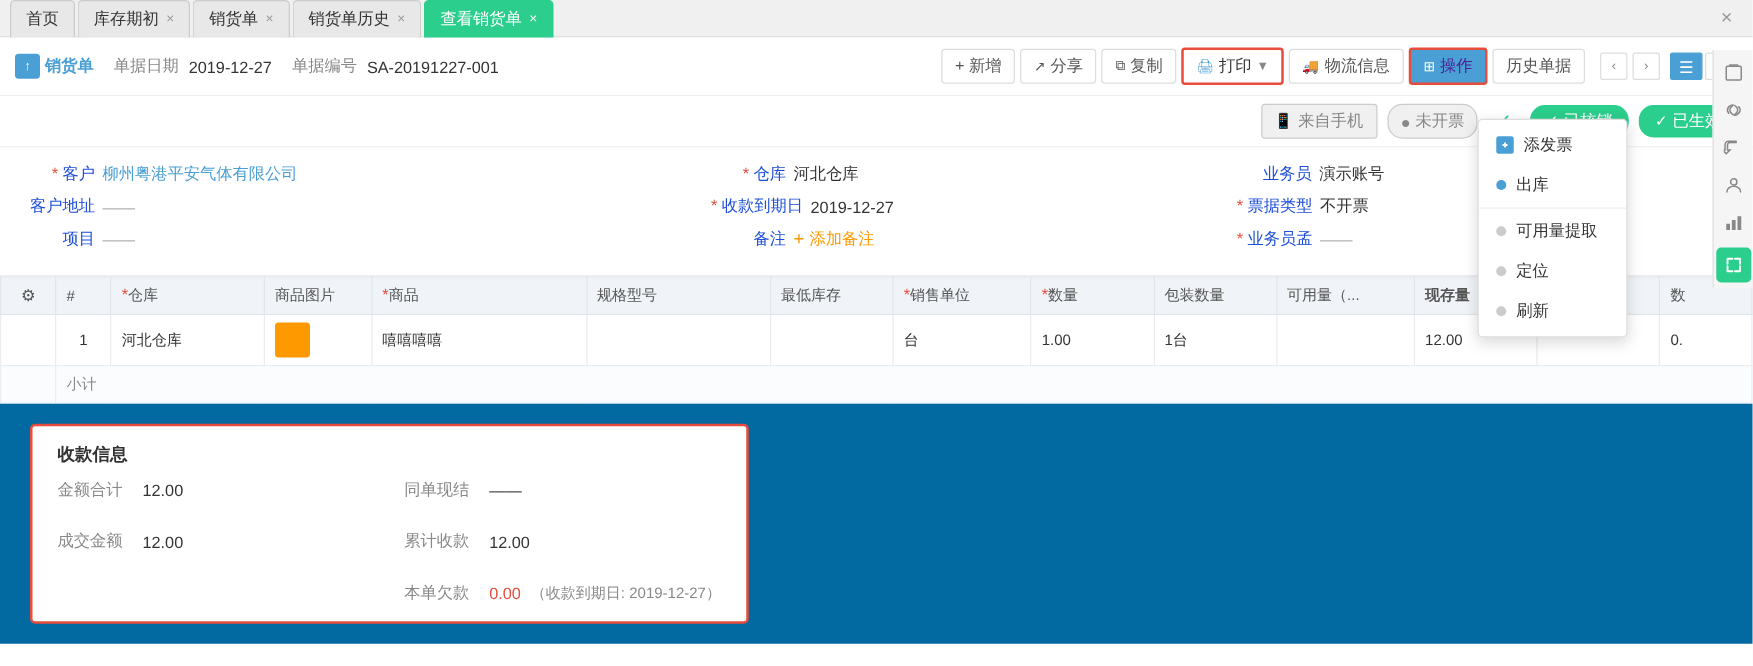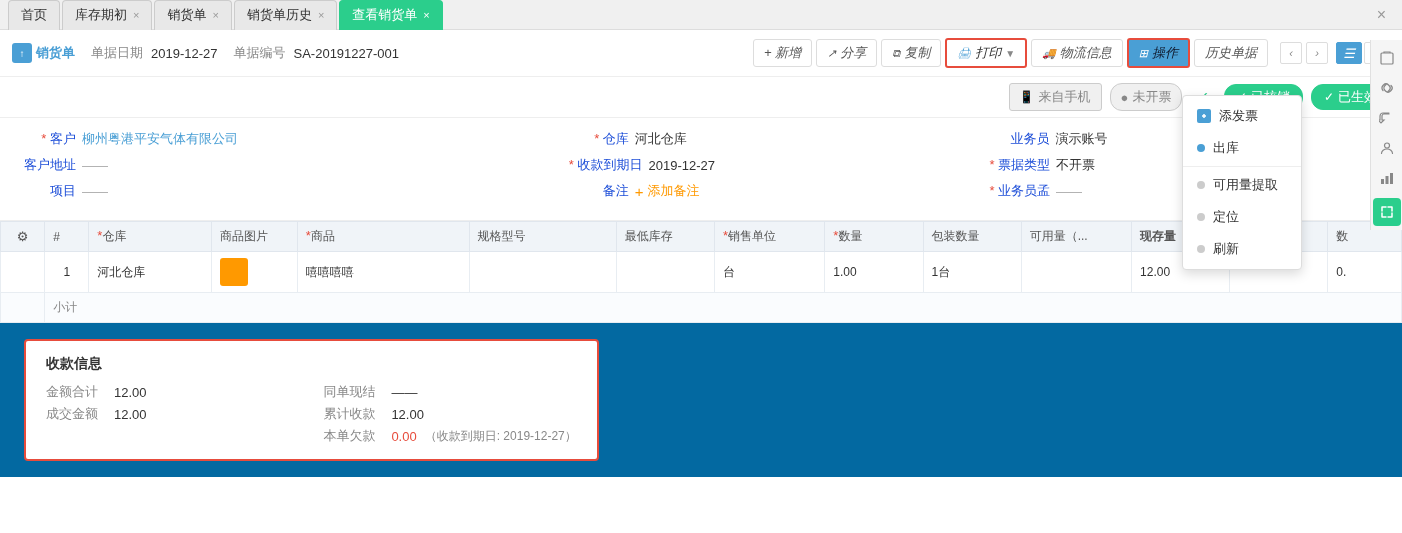--- a/index.html
+++ b/index.html
@@ -24,21 +24,21 @@
     
     .doc-header {
       display: flex; align-items: center; padding: 8px 12px; border-bottom: 1px solid #eee;
       gap: 16px; background: #fff;
     }
     .doc-type { display: flex; align-items: center; gap: 4px; color: #4a9fd5; font-weight: bold; font-size: 14px; }
     .doc-icon { width: 20px; height: 20px; background: #4a9fd5; border-radius: 3px; display: flex; align-items: center; justify-content: center; color: #fff; font-size: 10px; }
     .doc-meta { display: flex; align-items: center; gap: 8px; color: #555; }
     .doc-meta-label { color: #888; }
     .doc-meta-value { color: #333; font-weight: 500; }
-    .doc-actions { margin-left: auto; display: flex; align-items: center; gap: 8px; font-style: italic; }
+    .doc-actions { margin-left: auto; display: flex; align-items: center; gap: 8px; }
     .action-btn {
       display: flex; align-items: center; gap: 4px; padding: 4px 10px;
       border: 1px solid #ddd; border-radius: 3px; background: #fff; cursor: pointer;
       color: #555; font-size: 12px;
     }
     .action-btn.highlight { border: 2px solid #e74c3c; color: #333; }
 
     
     .status-bar {
       display: flex; align-items: center; justify-content: flex-end; padding: 6px 12px;
@@ -80,21 +80,21 @@
     .data-table .num-col { width: 36px; text-align: center; }
     .product-img { width: 28px; height: 28px; background: #f90; border-radius: 3px; display: flex; align-items: center; justify-content: center; }
     .subtotal-row td { background: #f9f9f9; color: #888; font-size: 12px; }
 
     
     .payment-box {
       border: 2px solid #e74c3c; border-radius: 4px; padding: 14px 20px;
       margin: 8px 12px; background: #fff; display: inline-block; min-width: 520px;
     }
     .payment-title { font-weight: bold; font-size: 14px; margin-bottom: 10px; color: #333; }
-    .payment-grid { display: grid; grid-template-columns: 1fr 1fr; gap: 4px 24px; }
+    .payment-grid { display: grid; grid-template-columns: 1fr 1fr; gap: 23px 24px; }
     .payment-item { display: flex; align-items: center; gap: 8px; }
     .payment-label { color: #888; min-width: 60px; }
     .payment-value { color: #333; }
     .payment-value.red { color: #e74c3c; }
     .payment-note { color: #888; font-size: 12px; }
 
     
     .bottom-section { display: flex; padding: 8px 12px; background: #0369a1; min-height: 100px; }
 
     
@@ -195,21 +195,21 @@
           <span style="font-size:11px; color:#4a9fd5;">🖨</span>
           <span>打印</span>
           <span style="font-size:10px; color:#888;">▼</span>
         </div>
         <div class="action-btn">
           <span style="font-size:11px">🚚</span>
           <span>物流信息</span>
         </div>
         <div class="action-btn highlight" style="background:#4a9fd5; color:#fff; border:2px solid #e74c3c; border-radius:3px;">
           <span style="font-size:11px">⊞</span>
-          <span style="color:#0f172a;">操作</span>
+          <span style="color:#4c1d95;">操作</span>
         </div>
         <div class="action-btn">
           <span>历史单据</span>
         </div>
       </div>
       <div class="toolbar-group" style="margin-left:4px;">
         <div class="nav-btn">‹</div>
         <div class="nav-btn">›</div>
         <div class="view-toggle" style="margin-left:4px;">
           <div class="view-btn active">☰</div>

